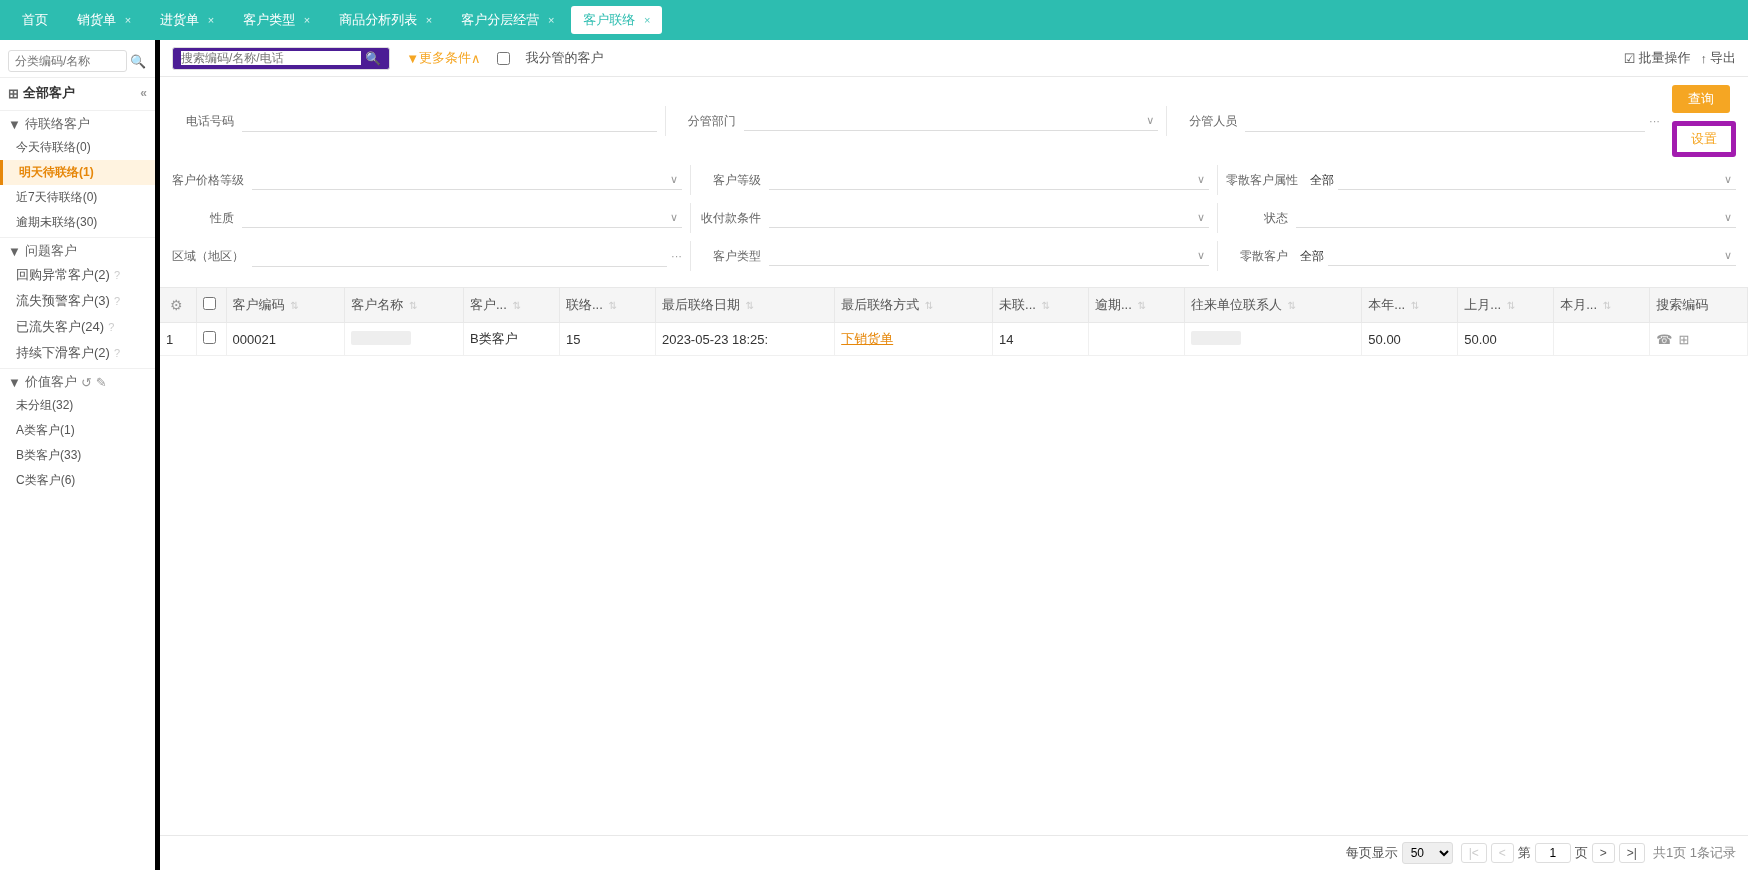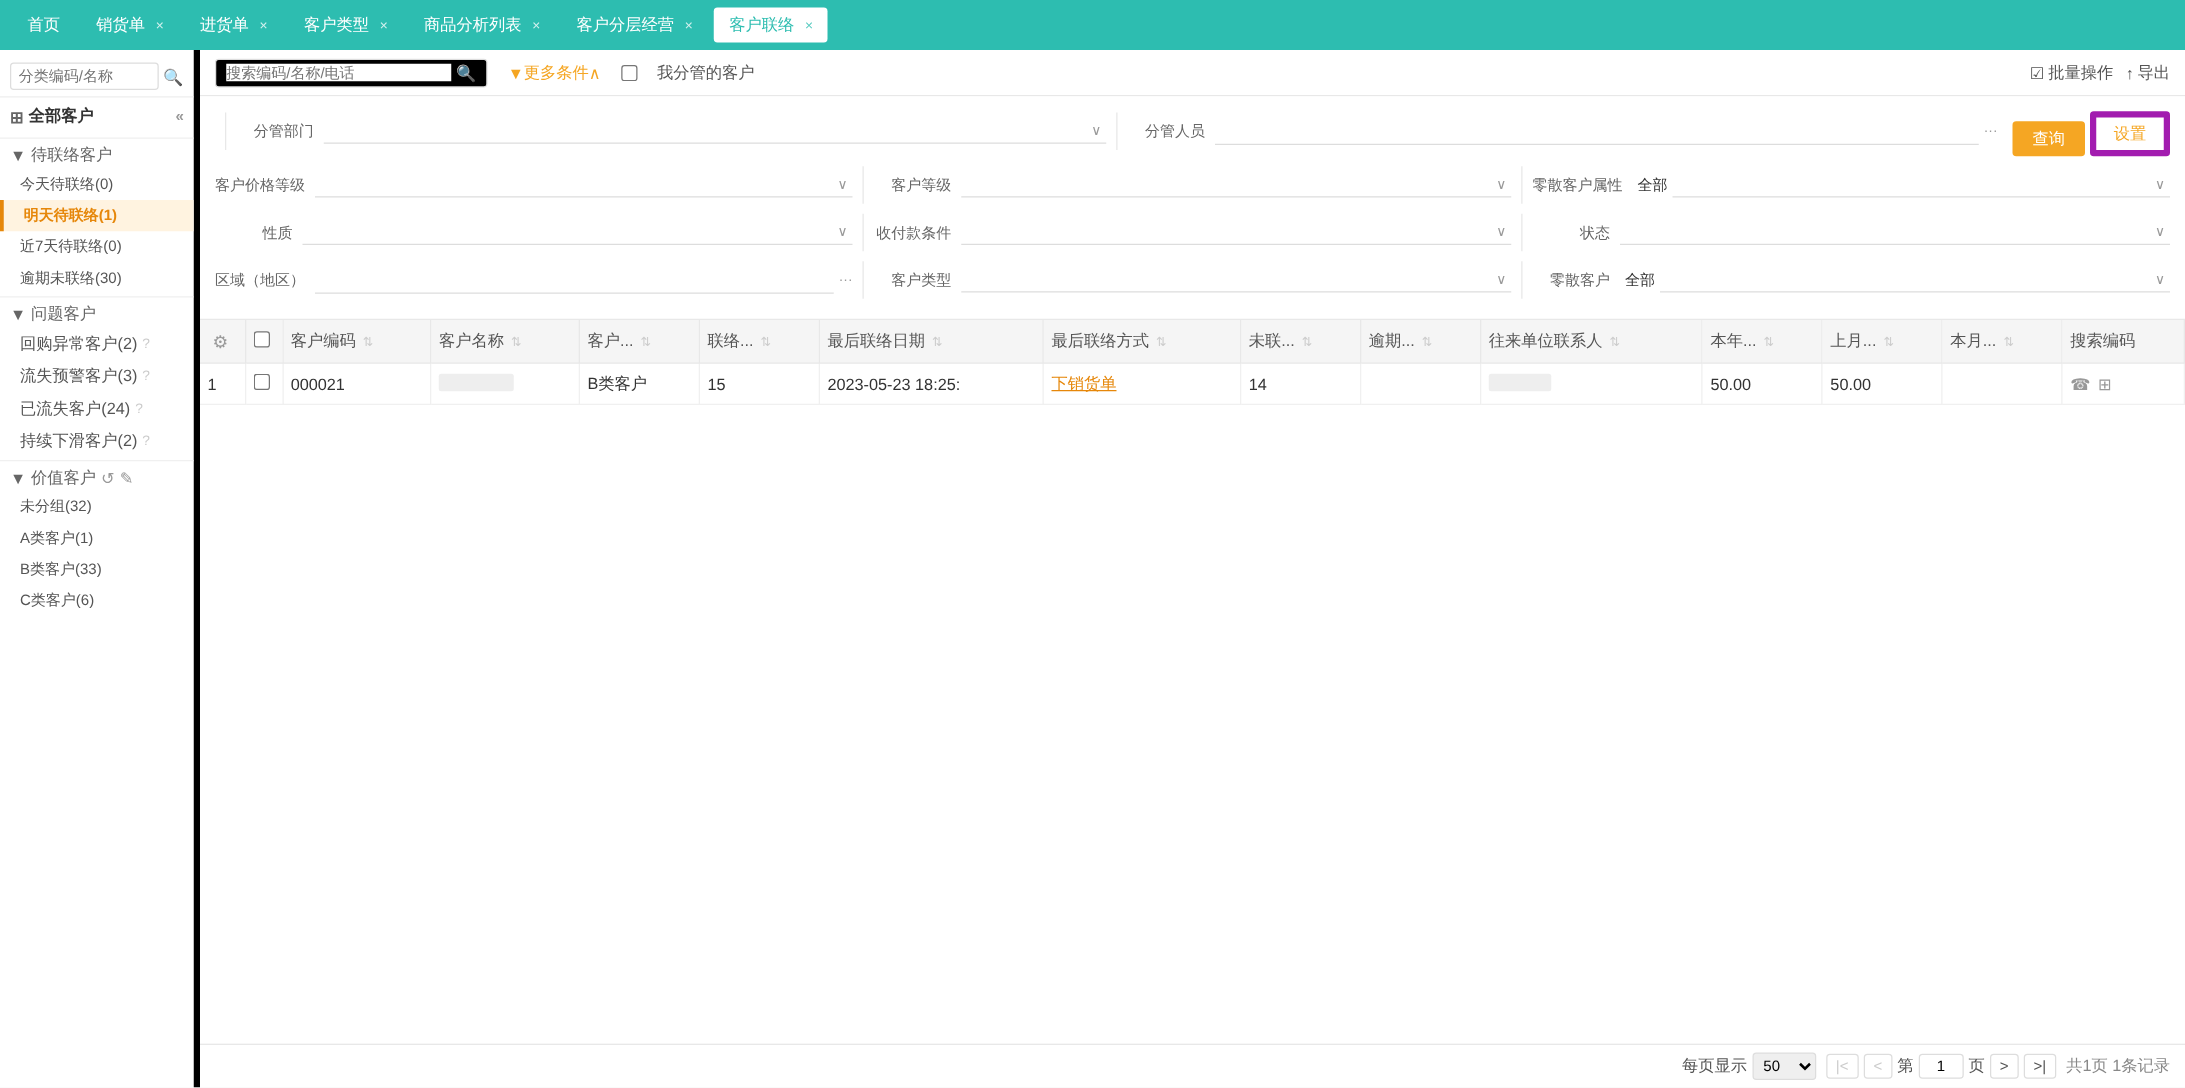--- a/index.html
+++ b/index.html
@@ -60,21 +60,21 @@
     
     .content-area { flex: 1; display: flex; flex-direction: column; overflow: hidden; }
 
     
     .toolbar {
       display: flex; align-items: center; padding: 6px 12px; background: #fff;
       border-bottom: 1px solid #e8e8e8; gap: 8px; flex-wrap: wrap;
     }
     .search-box {
       display: flex; align-items: center; border: 1px solid #ddd; border-radius: 3px;
-      padding: 3px 8px; background: #000000; min-width: 200px;
+      padding: 3px 8px; background: #4c1d95; min-width: 200px;
     }
     .search-box input { border: none; outline: none; font-size: 12px; width: 180px; color: #999; }
     .search-box .search-icon { color: #999; margin-left: 4px; cursor: pointer; }
 
     .filter-btn {
       display: flex; align-items: center; color: #f5a623; font-size: 12px; cursor: pointer;
       padding: 3px 8px; border-radius: 3px;
     }
 
     .my-customer-check {
@@ -282,35 +282,39 @@
         <div class="export-btn">
           <span>↑</span>
           <span>导出</span>
         </div>
       </div>
     </div>
 
     <div class="filter-panel">
 
       <div class="filter-row">
+        <div class="filter-cell">
+          <span class="filter-label">电话号码</span>
+          <input class="filter-input" type="text" style="flex: 2 1 0%;">
+        </div>
         <div class="filter-divider"></div>
         <div class="filter-cell">
           <span class="filter-label">分管部门</span>
           <div class="filter-select" style="flex:2;">
             <span></span>
             <span class="chev">∨</span>
           </div>
         </div>
         <div class="filter-divider"></div>
         <div class="filter-cell">
           <span class="filter-label">分管人员</span>
           <input class="filter-input" type="text" style="flex: 2 1 0%;">
           <span class="filter-more">···</span>
         </div>
-        <div style="display:flex;align-items:flex-end;margin-left:12px;gap:4px;">
+        <div style="display:flex;flex-direction:column;align-items:flex-start;margin-left:12px;gap:4px;">
           <button class="query-btn">查询</button>
           <button class="set-btn">设置</button>
         </div>
       </div>
 
       <div class="filter-row">
         <div class="filter-cell">
           <span class="filter-label">客户价格等级</span>
           <div class="filter-select" style="flex:2;">
             <span></span>

